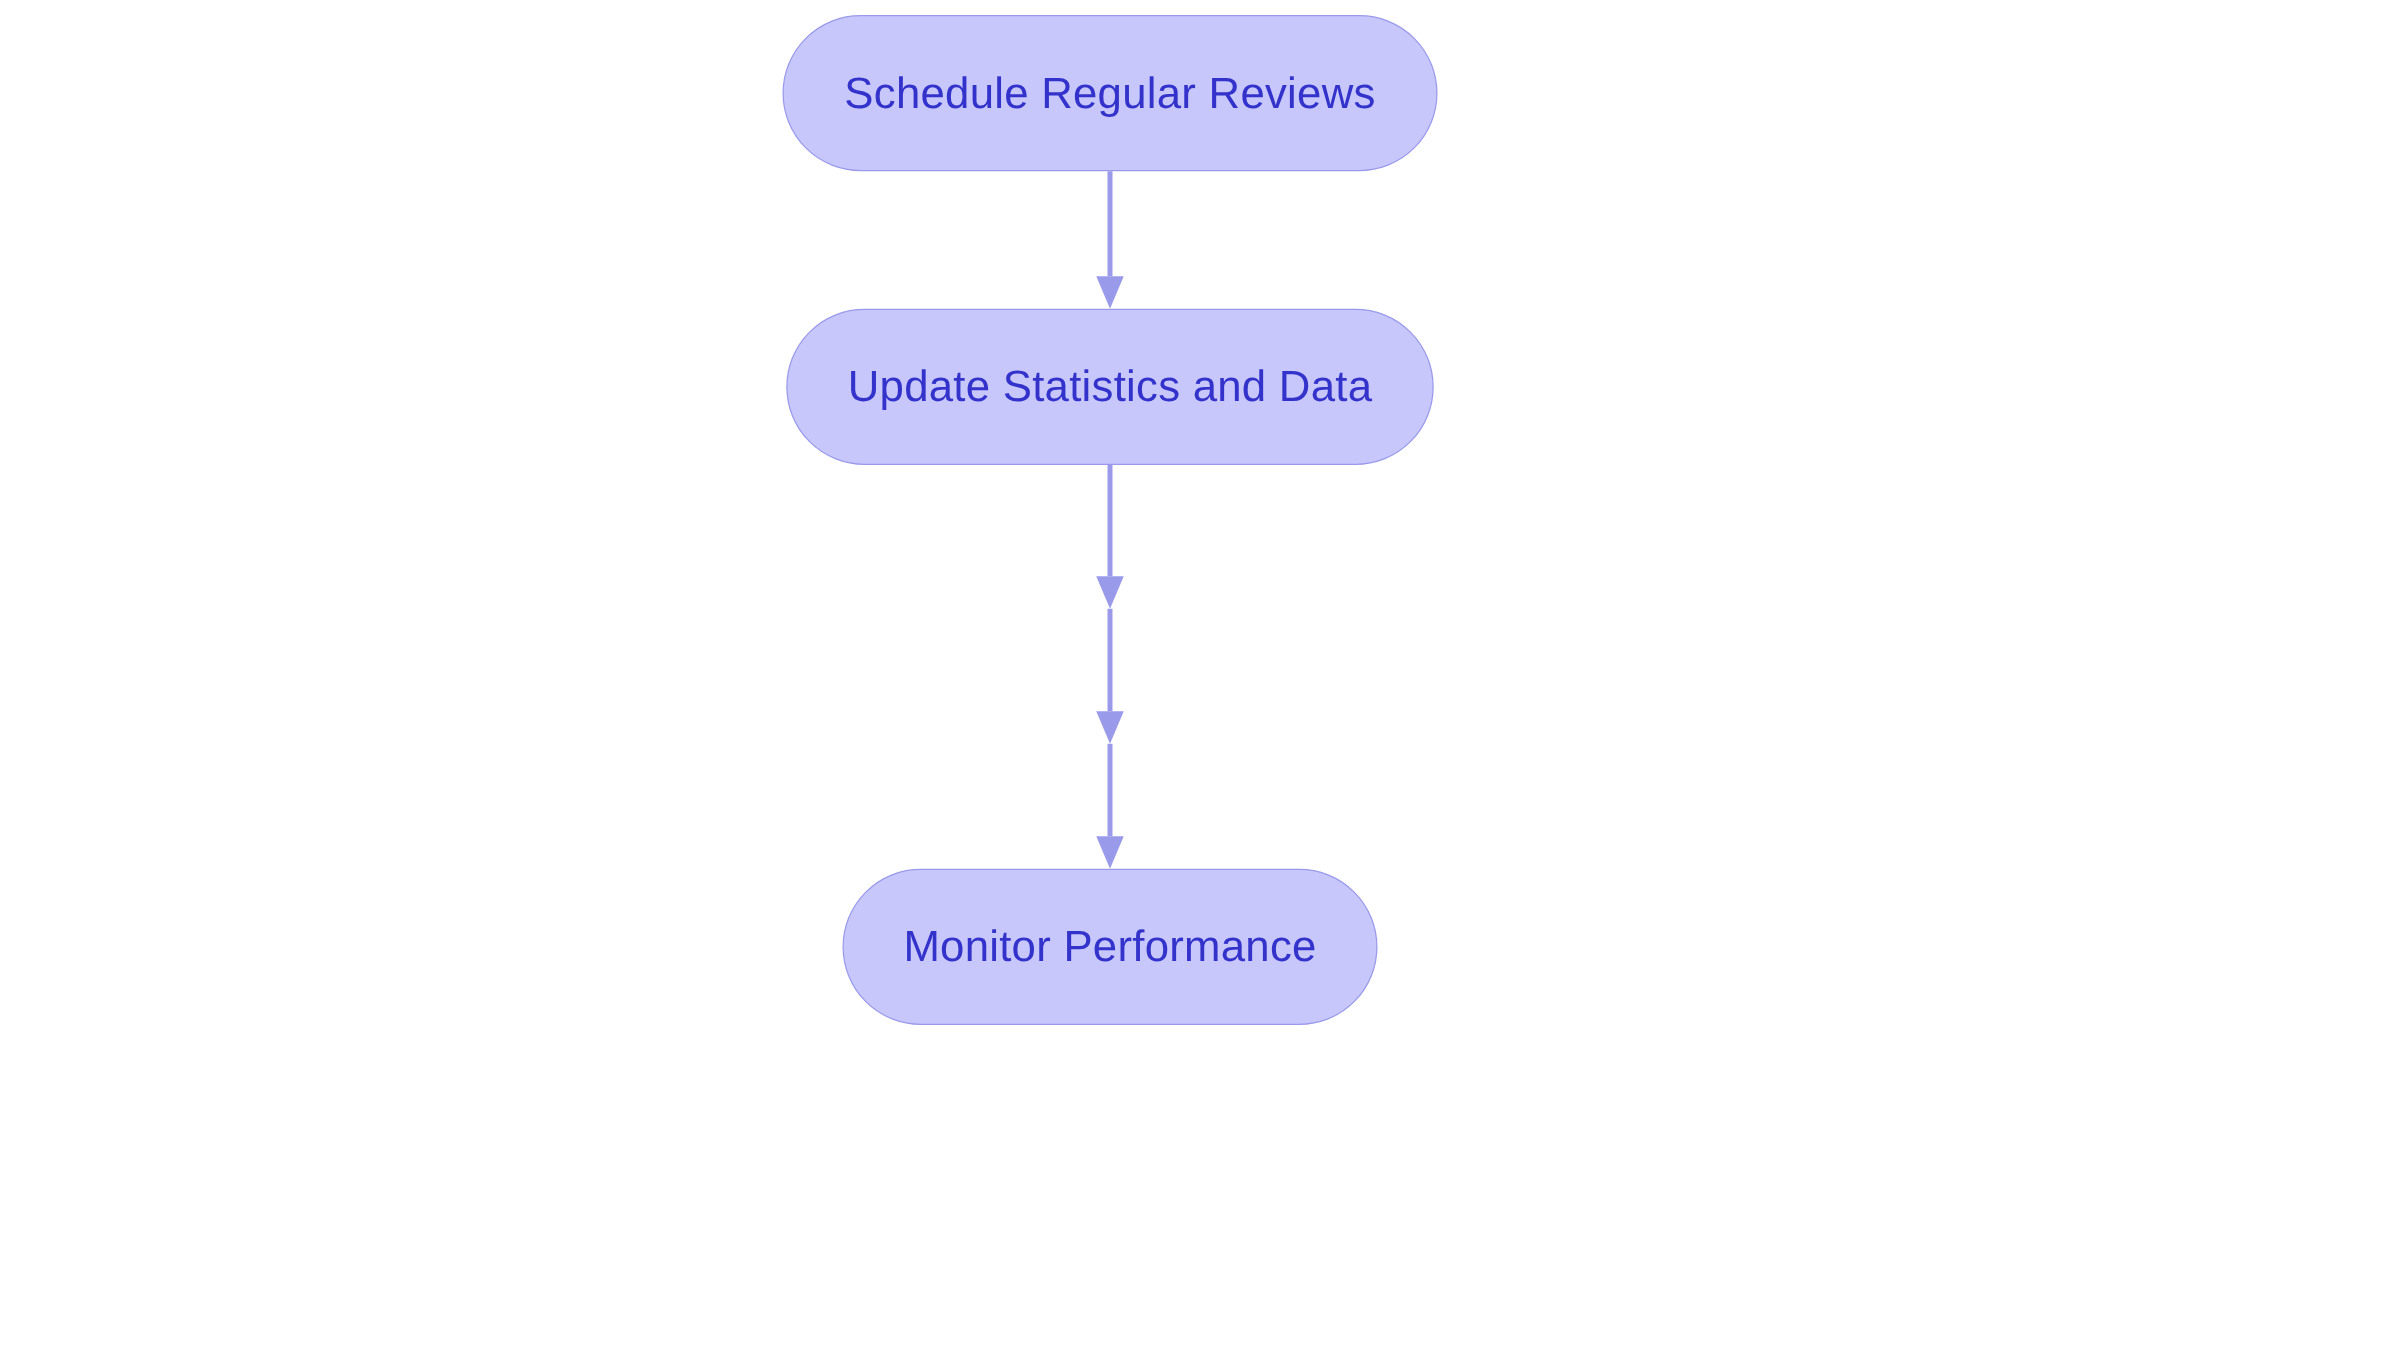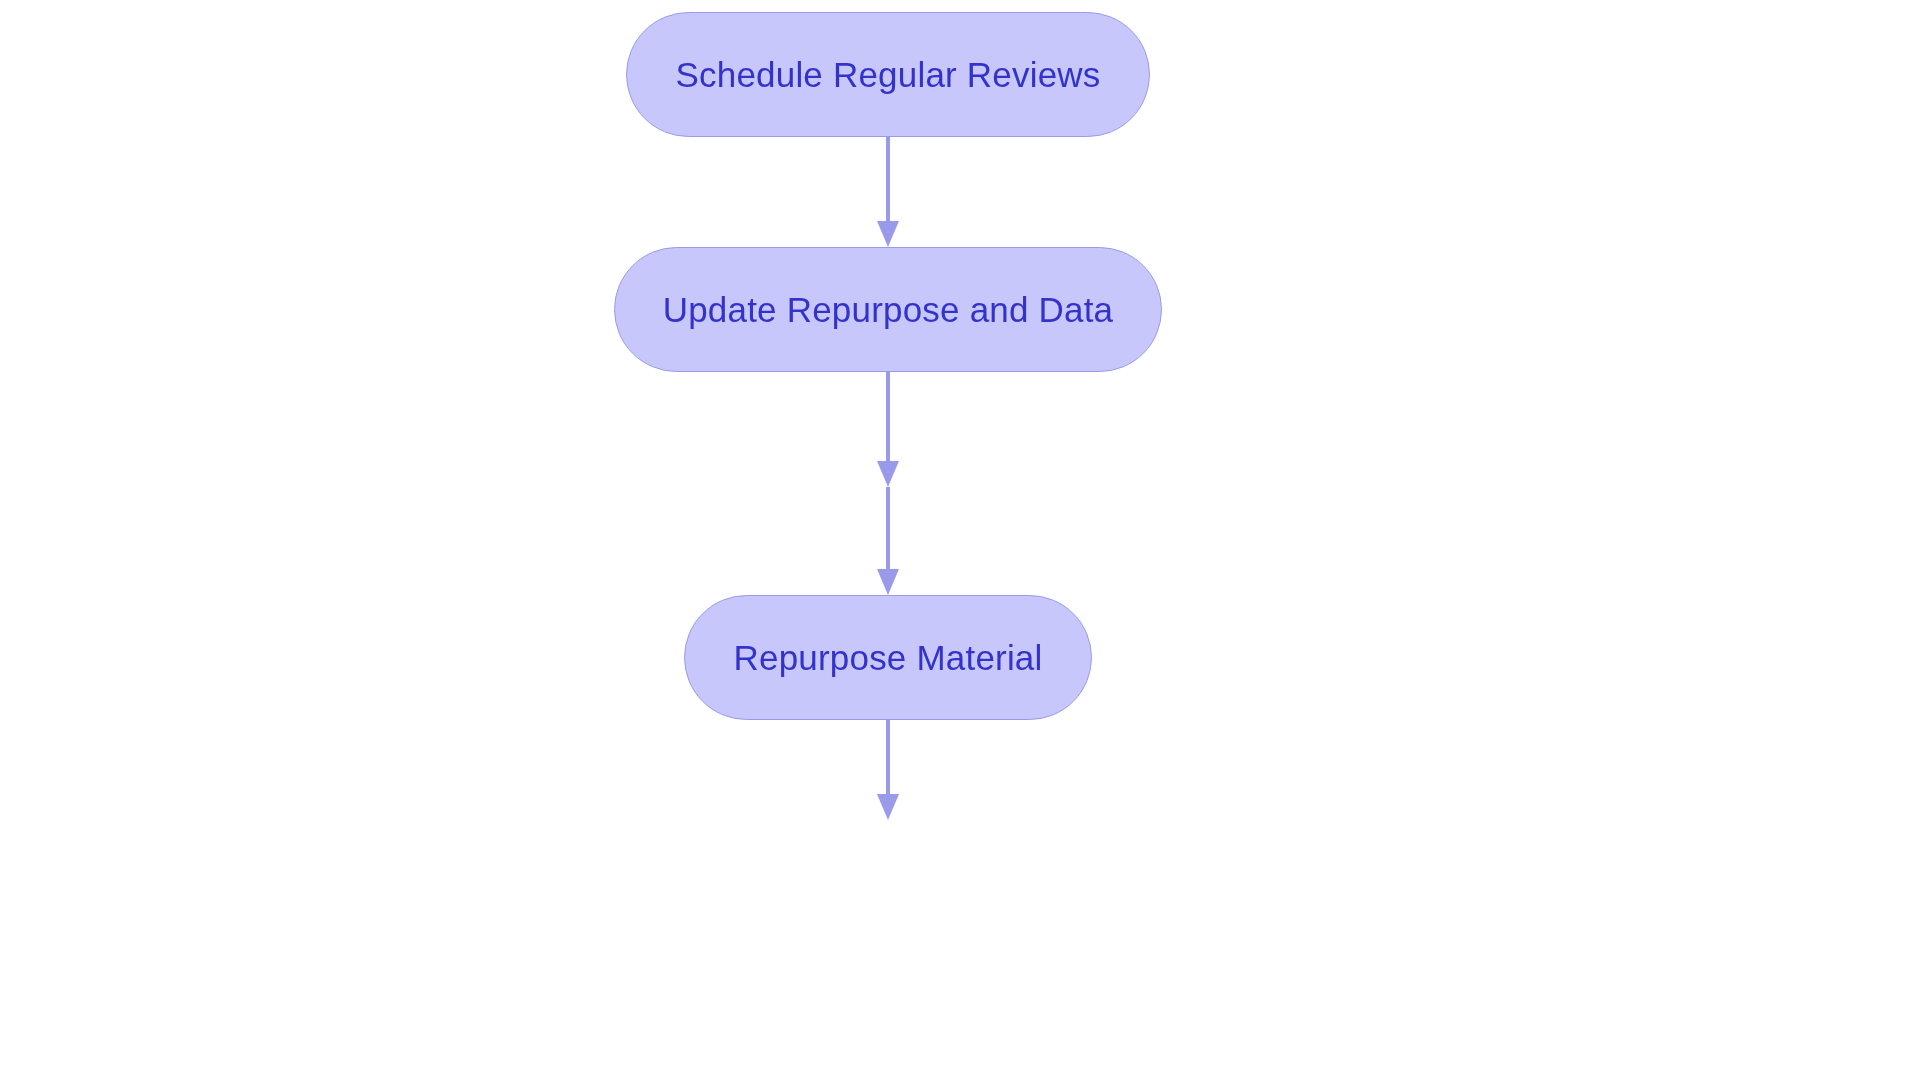--- a/index.html
+++ b/index.html
@@ -88,38 +88,38 @@
     <div class="node">
       <span class="node-label">Schedule Regular Reviews</span>
     </div>
 
     <div class="connector" style="height:110px">
       <div class="stem" style="height:84px"></div>
       <div class="head"></div>
     </div>
 
     <div class="node">
-      <span class="node-label">Update Repurpose and Data</span>
+      <span class="node-label">Update Statistics and Data</span>
     </div>
 
     <div class="connector" style="height:115px">
       <div class="stem" style="height:89px"></div>
       <div class="head"></div>
     </div>
 
 
     <div class="connector" style="height:108px">
       <div class="stem" style="height:82px"></div>
       <div class="head"></div>
     </div>
 
-    <div class="node">
-      <span class="node-label">Repurpose Material</span>
-    </div>
 
     <div class="connector" style="height:100px">
       <div class="stem" style="height:74px"></div>
       <div class="head"></div>
     </div>
 
+    <div class="node">
+      <span class="node-label">Monitor Performance</span>
+    </div>
 
   </div>
 </div>
 
 </body></html>

